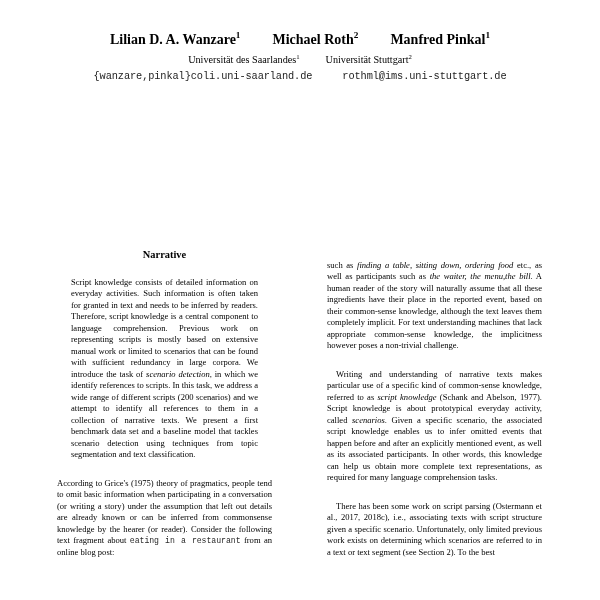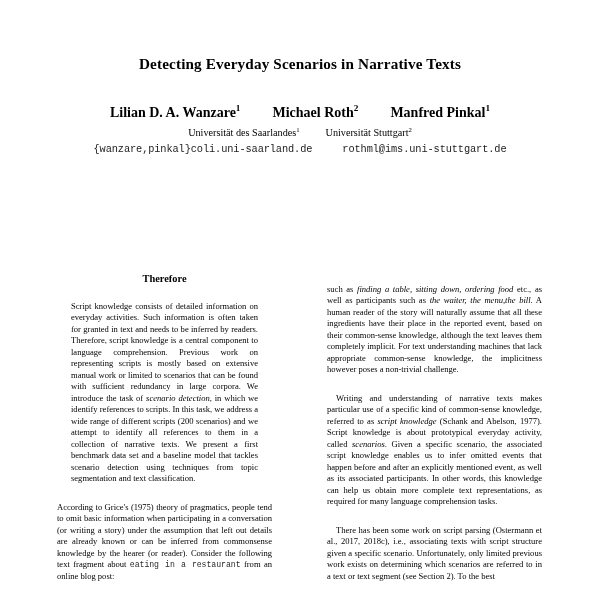--- a/index.html
+++ b/index.html
@@ -129,40 +129,39 @@
   .clip-last {
     max-height: 5px;
     overflow: hidden;
   }
 </style>
 </head>
 <body>
 
 <div class="page">
 
-  <div class="title">Detecting Everyday Scenarios in Narrative Texts</div>
 
   <div class="authors">
     <span class="au"><span>Lilian D. A. Wanzare</span><sup>1</sup></span><span class="au"><span>Michael Roth</span><sup>2</sup></span><span class="au"><span>Manfred Pinkal</span><sup>1</sup></span>
   </div>
 
   <div class="affils">
     <span class="af"><span>Universität des Saarlandes</span><sup>1</sup></span><span class="af"><span>Universität Stuttgart</span><sup>2</sup></span>
   </div>
 
   <div class="emails">
     <span class="em">{wanzare,pinkal}coli.uni-saarland.de</span><span class="em">rothml@ims.uni-stuttgart.de</span>
   </div>
 
   <div class="columns">
 
     <div class="col">
 
       <div class="abs">
-        <div class="abs-head">Therefore</div>
+        <div class="abs-head">Narrative</div>
         <p><span>Script knowledge consists of detailed information on everyday activities. Such information is often taken for granted in text and needs to be inferred by readers. Therefore, script knowledge is a central component to language comprehension. Previous work on representing scripts is mostly based on extensive manual work or limited to scenarios that can be found with sufficient redundancy in large corpora. We introduce the task of </span><i>scenario detection</i><span>, in which we identify references to scripts. In this task, we address a wide range of different scripts (200 scenarios) and we attempt to identify all references to them in a collection of narrative texts. We present a first benchmark data set and a baseline model that tackles scenario detection using techniques from topic segmentation and text classification.</span></p>
       </div>
 
 
       <p><span>According to Grice's (1975) theory of pragmatics, people tend to omit basic information when participating in a conversation (or writing a story) under the assumption that left out details are already known or can be inferred from commonsense knowledge by the hearer (or reader). Consider the following text fragment about </span><span class="mono">eating in a restaurant</span><span> from an online blog post:</span></p>
 
       <p class="indent clip-last">&nbsp;</p>
 
     </div>
 

